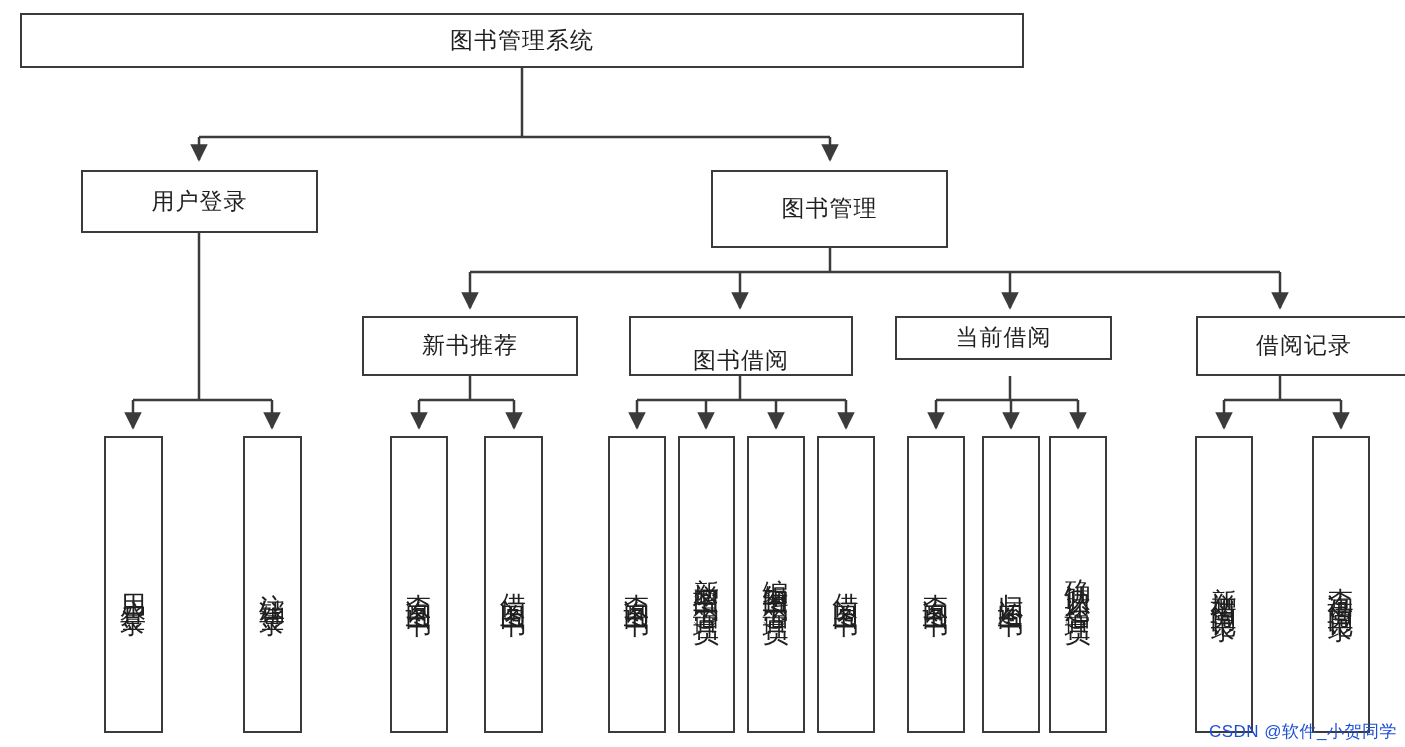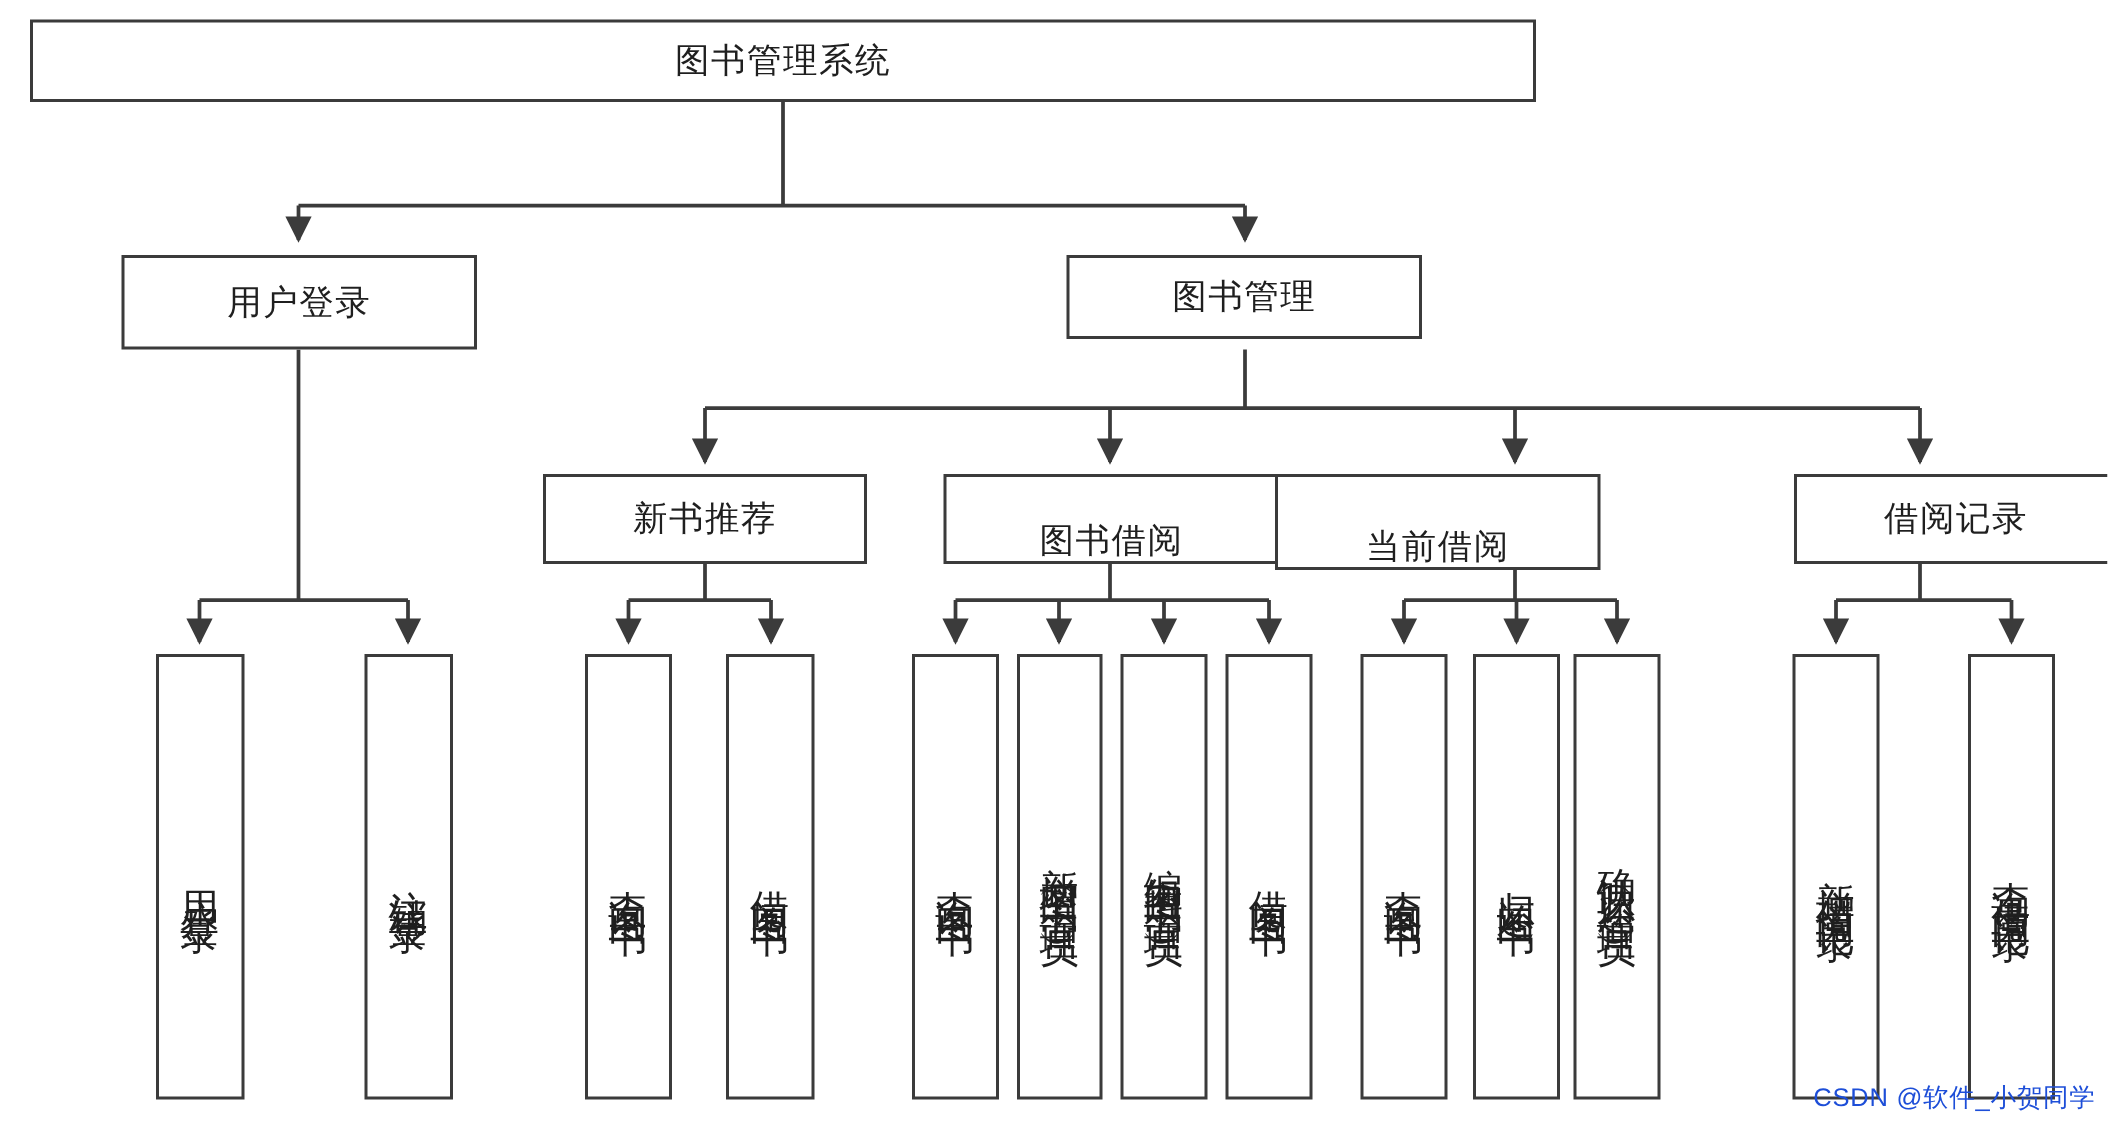--- a/index.html
+++ b/index.html
@@ -122,31 +122,31 @@
     </g>
   </svg>
 
   <div class="node h root" style="left:20px;top:13px;width:1004px;height:55px;">
     <span class="lbl">图书管理系统</span>
   </div>
 
   <div class="node h" style="left:81px;top:170px;width:237px;height:63px;">
     <span class="lbl">用户登录</span>
   </div>
-  <div class="node h" style="left:711px;top:170px;width:237px;height:56px;justify-content:center;">
+  <div class="node h" style="left:711px;top:170px;width:237px;height:78px;justify-content:center;">
     <span class="lbl">图书管理</span>
   </div>
 
   <div class="node h" style="left:362px;top:316px;width:216px;height:60px;">
     <span class="lbl">新书推荐</span>
   </div>
   <div class="node h" style="left:629px;top:316px;width:224px;height:60px;align-items:flex-end;">
     <span class="lbl">图书借阅</span>
   </div>
-  <div class="node h" style="left:850px;top:316px;width:217px;height:64px;align-items:flex-end;">
+  <div class="node h" style="left:895px;top:316px;width:217px;height:44px;">
     <span class="lbl">当前借阅</span>
   </div>
   <div class="node h" style="left:1172px;top:316px;width:216px;height:60px;margin-left:24px;">
     <span class="lbl">借阅记录</span>
   </div>
 
   <div class="node v" style="left:104px;top:436px;width:59px;height:297px;">
     <span class="lbl">用户登录</span>
   </div>
   <div class="node v" style="left:243px;top:436px;width:59px;height:297px;">

